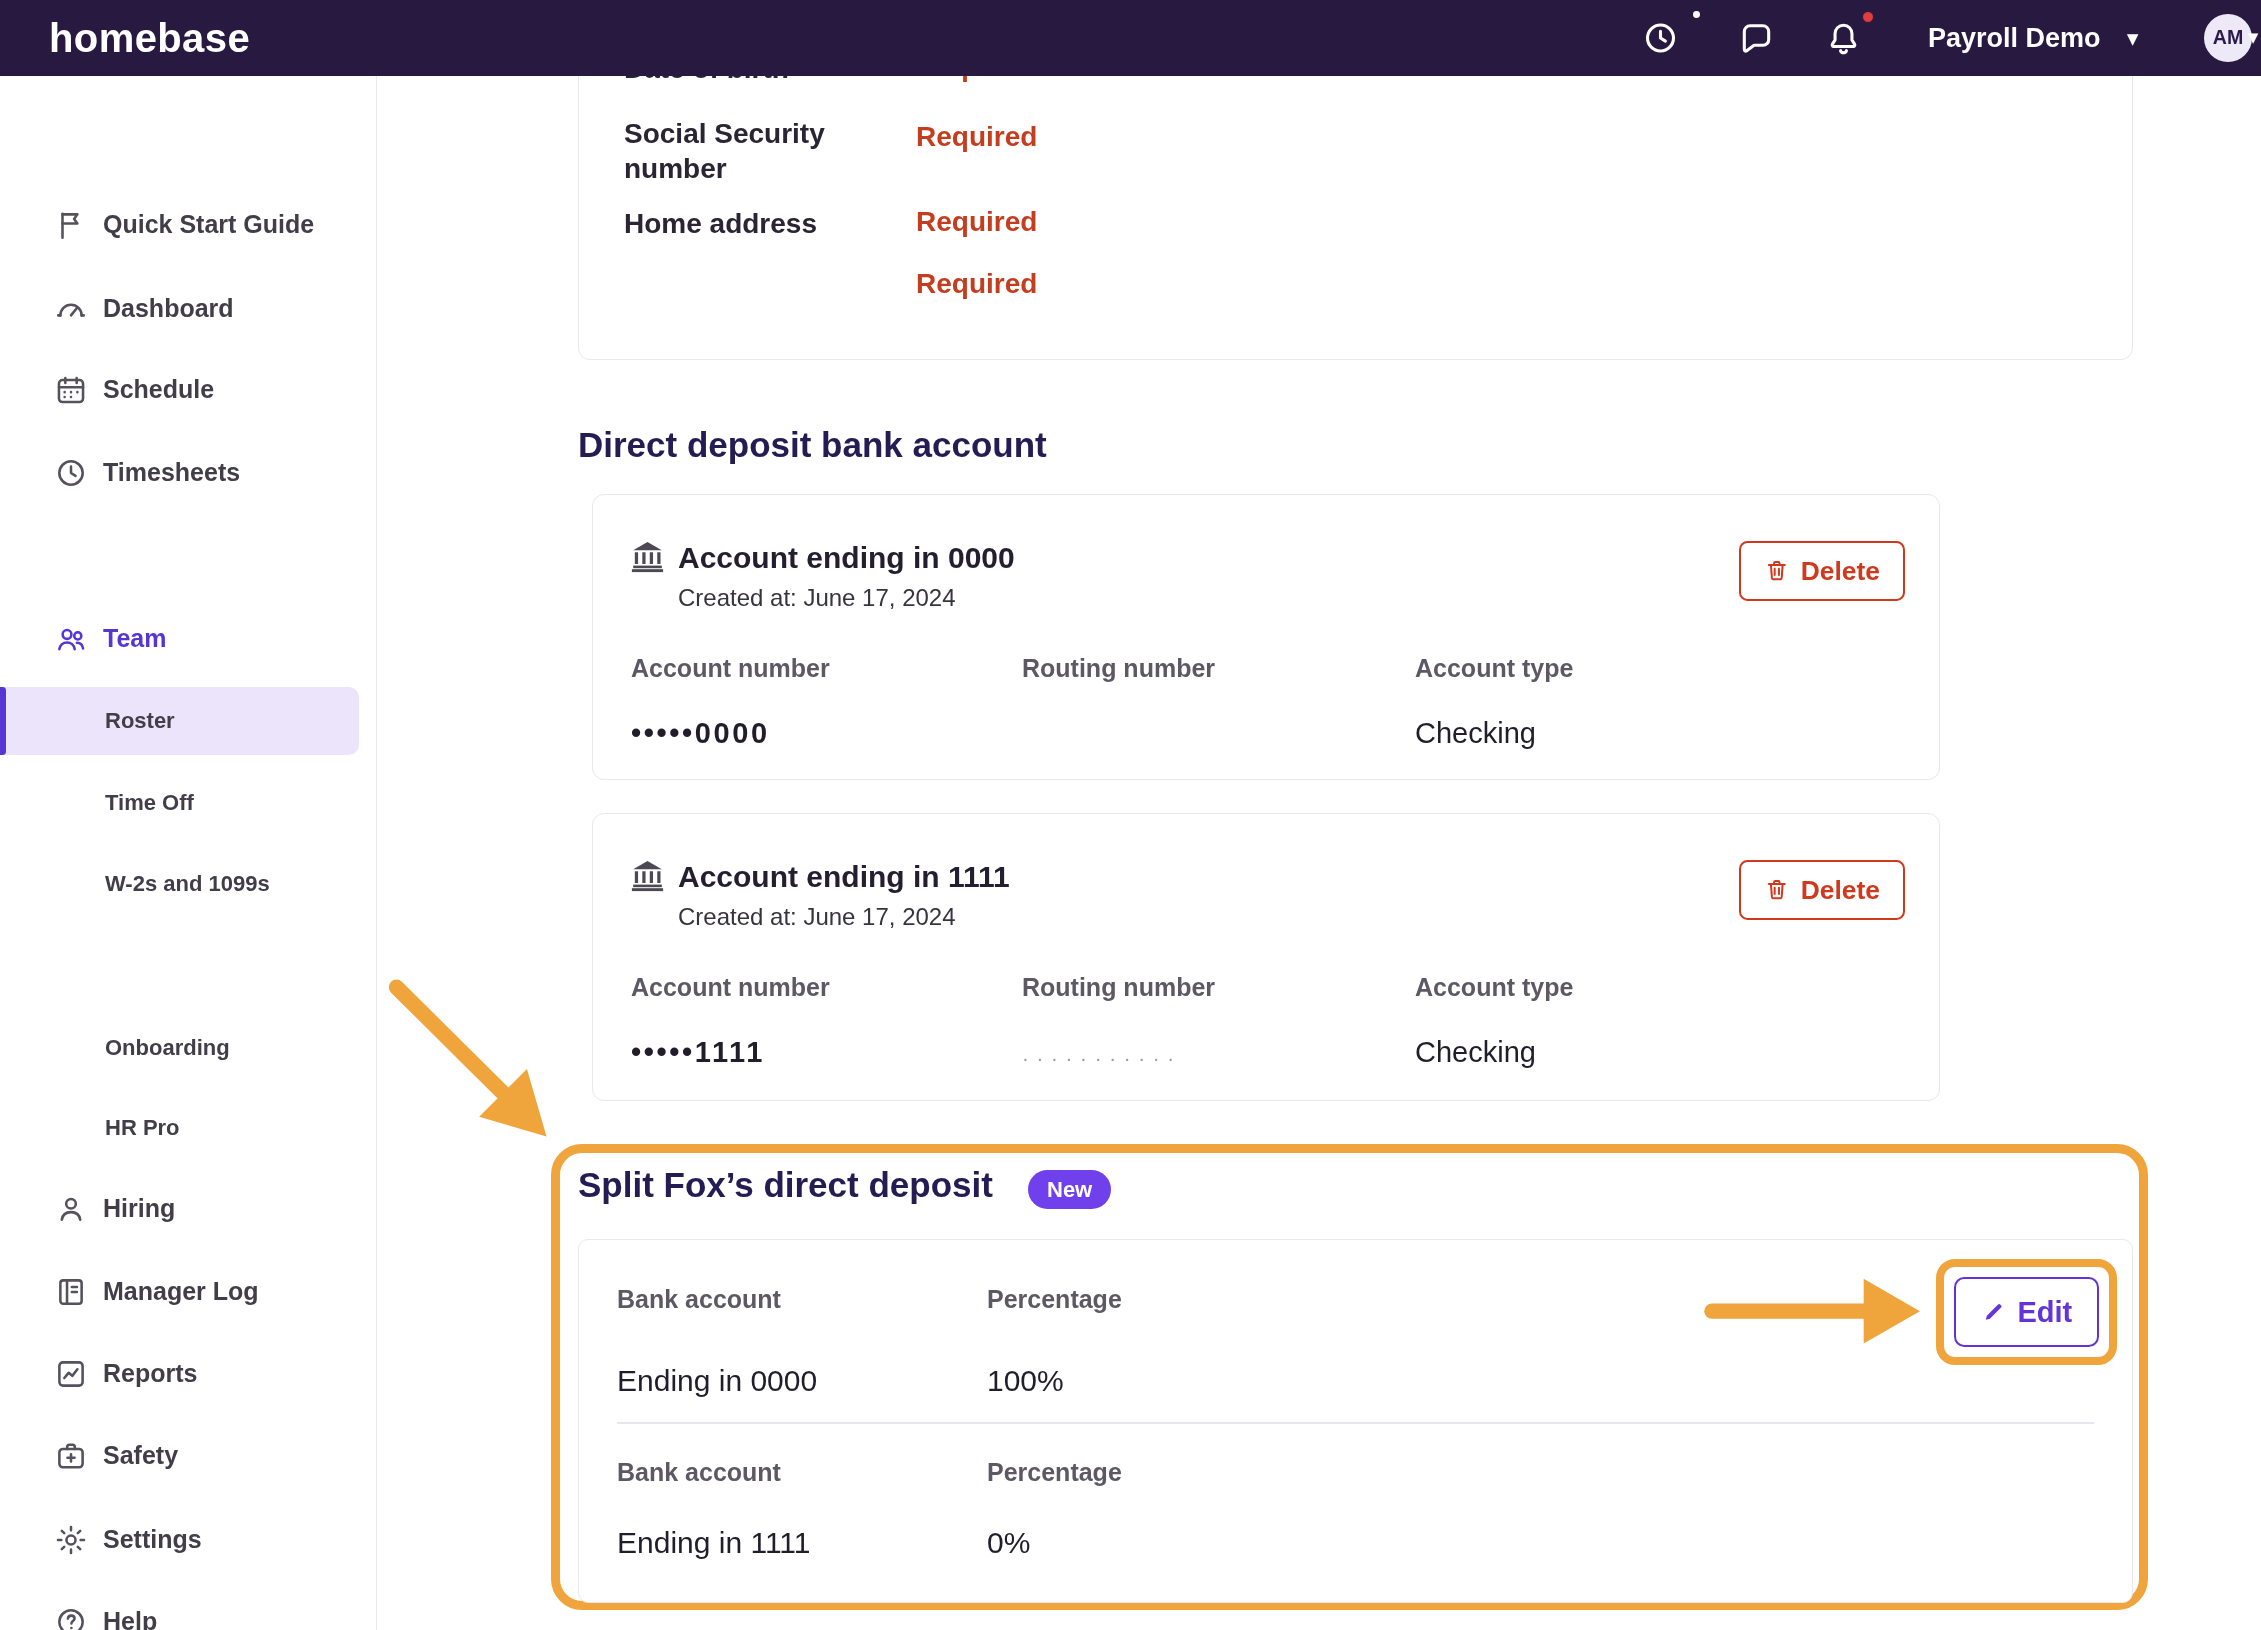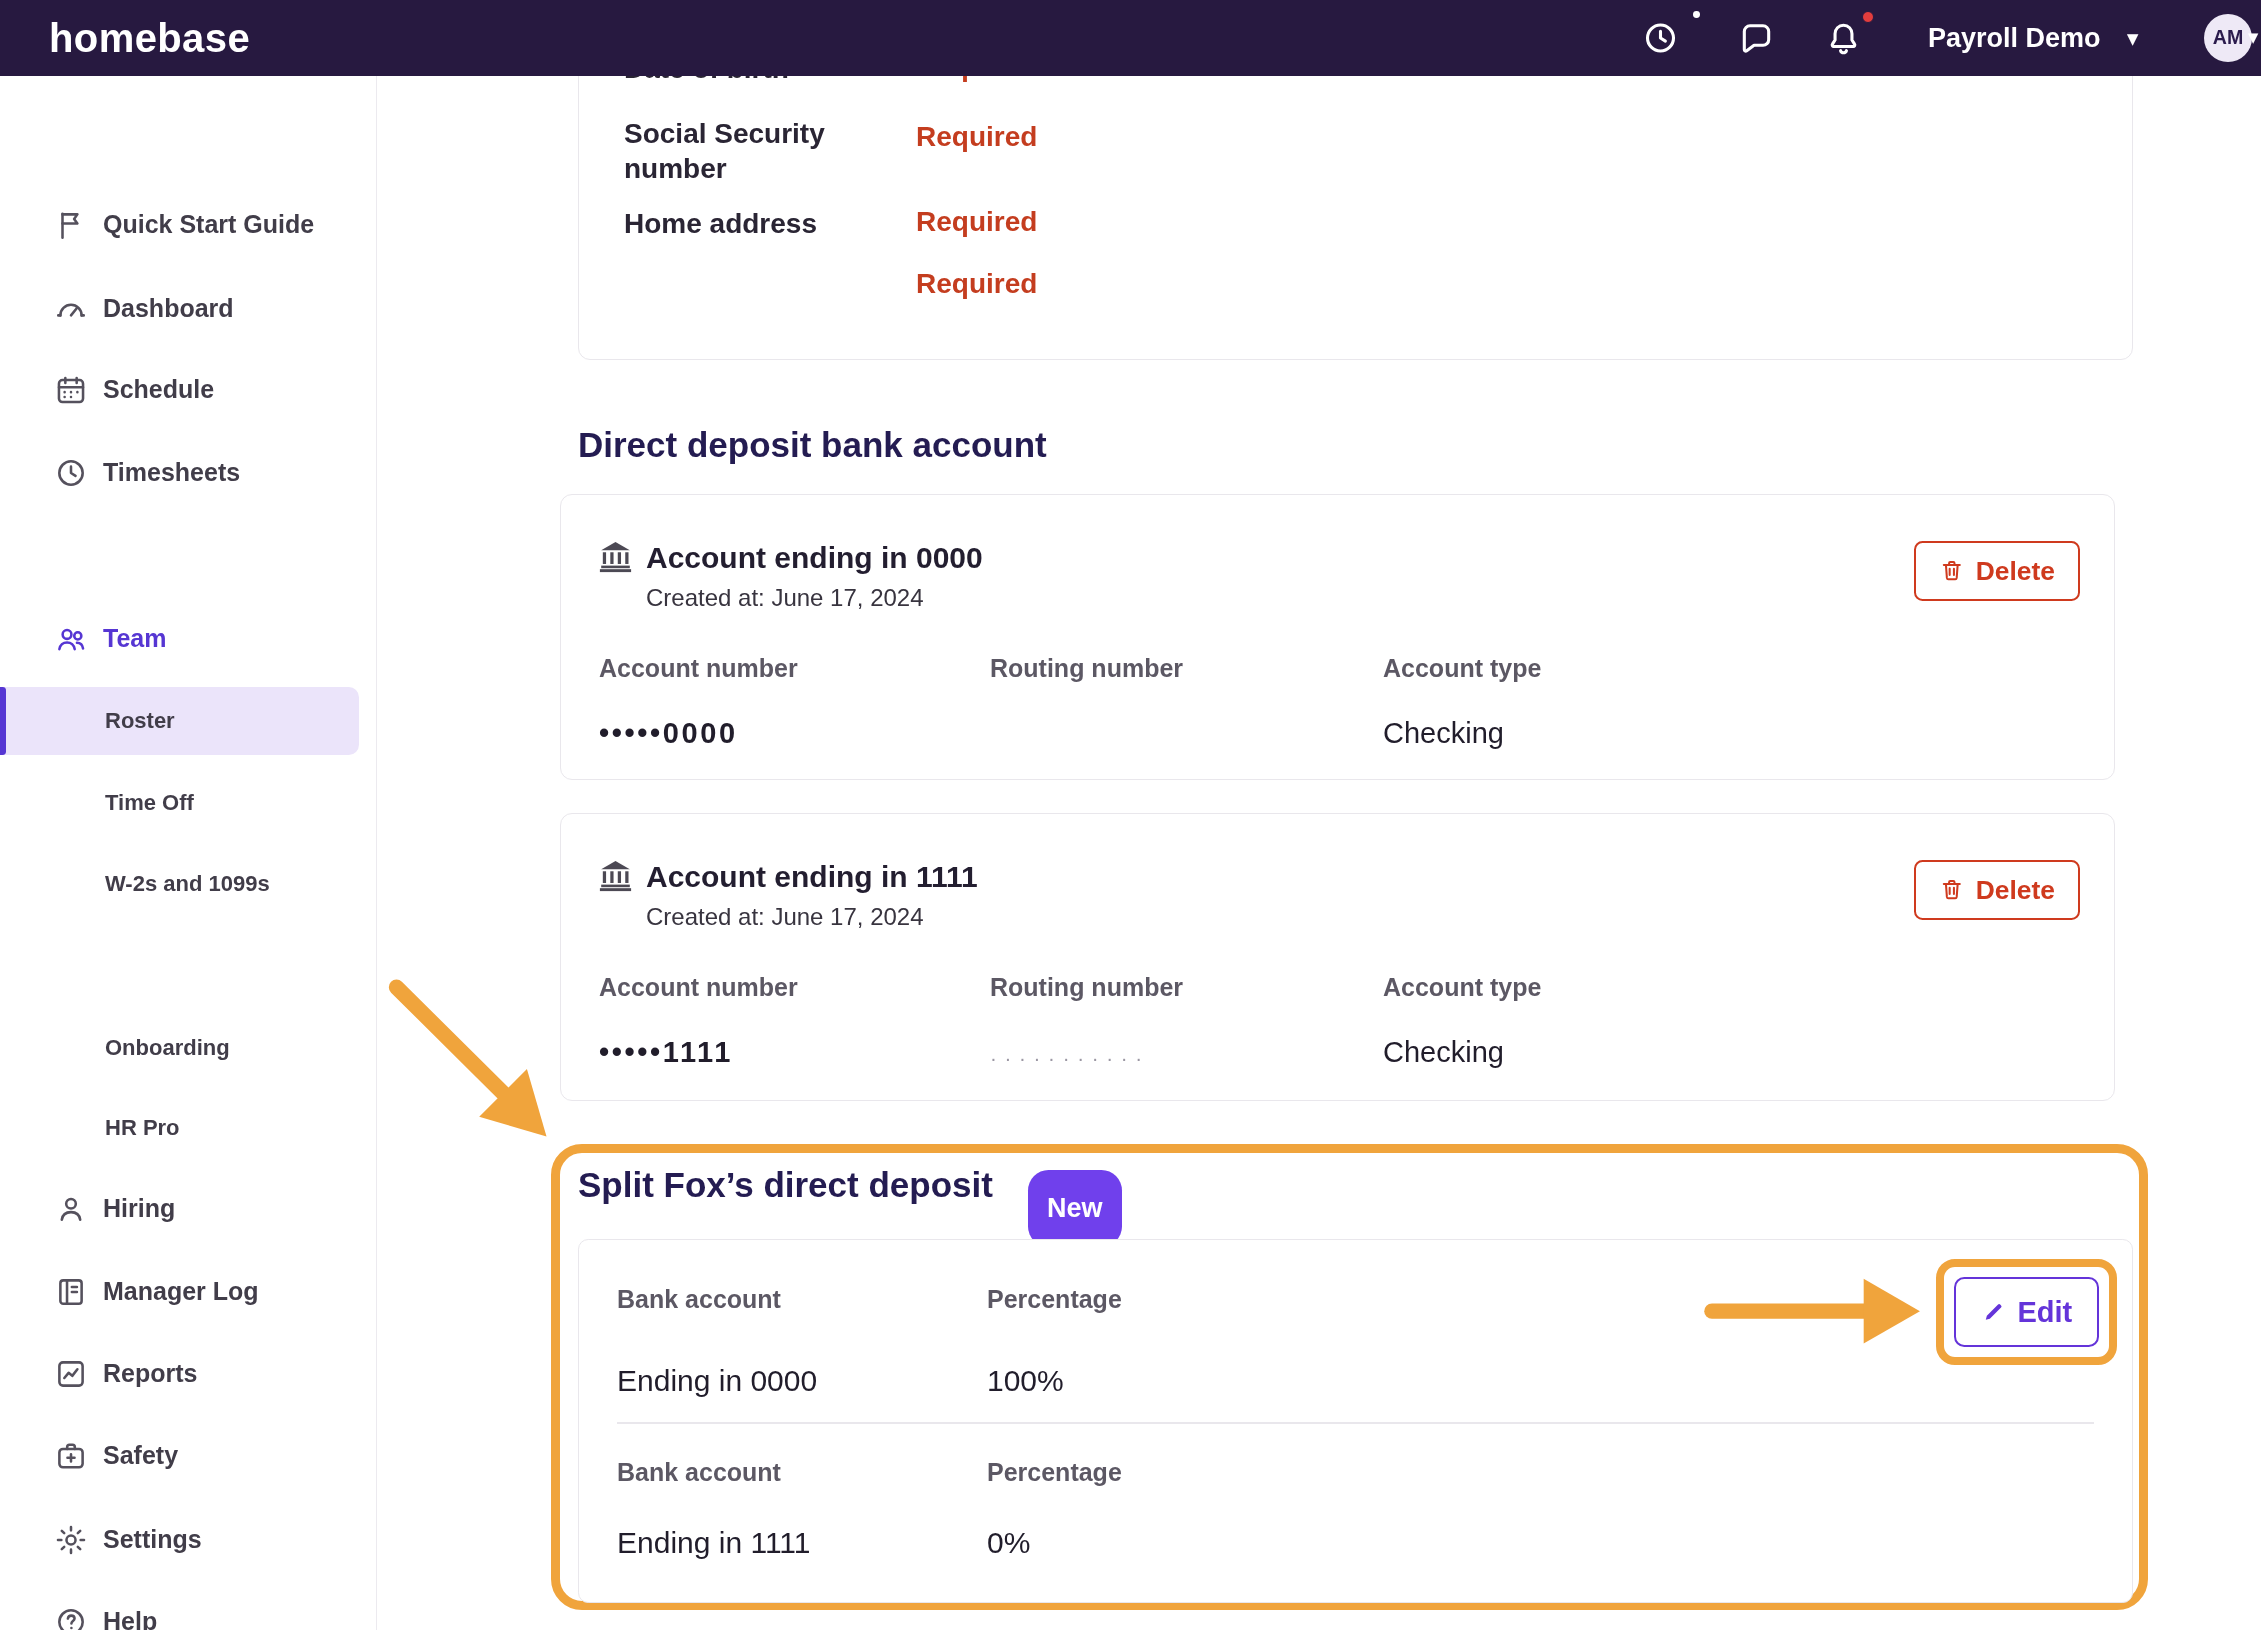--- a/index.html
+++ b/index.html
@@ -44,42 +44,42 @@
 
   
   .req-card{left:202px;top:-213px;width:1555px;height:573px;}
   .req-label{position:absolute;left:45px;width:230px;font-size:28px;font-weight:700;
              color:#2a2534;line-height:35px;}
   .req-value{position:absolute;left:337px;font-size:28px;font-weight:700;color:#c43d1f;}
 
   .section-title{position:absolute;left:202px;font-size:35px;font-weight:700;color:#241c52;margin:0;}
 
   
-  .acct-card{left:184px;width:1555px;}
+  .acct-card{left:216px;width:1348px;}
   .bank-icon{position:absolute;left:35px;top:42px;width:39px;height:39px;color:#4c4954;}
   .bank-icon svg{width:100%;height:100%;}
   .acct-title{position:absolute;left:85px;top:46px;margin:0;font-size:30px;font-weight:700;color:#231e30;}
   .acct-created{position:absolute;left:85px;top:89px;font-size:24px;color:#38343f;}
   .delete-btn{position:absolute;right:34px;top:46px;height:60px;display:flex;align-items:center;gap:11px;
               padding:0 23px;border:2.6px solid #cf3a1e;border-radius:8.5px;background:#fff;
               color:#cf3a1e;font-size:26.4px;font-weight:700;font-family:inherit;cursor:pointer;}
   .btn-icon{width:25.6px;height:25.6px;display:inline-flex;}
   .btn-icon svg{width:100%;height:100%;}
   .col-label{position:absolute;top:159px;font-size:25px;font-weight:600;color:#5c5864;}
   .col-value{position:absolute;top:222px;font-size:29px;font-weight:500;color:#211d2b;}
   .c1{left:38px;} .c2{left:429px;} .c3{left:822px;}
   .acct-num{letter-spacing:2.6px;font-weight:600;}
   .masked{top:232px;font-size:20.5px;color:#9b97a3;letter-spacing:7.7px;font-weight:400;}
 
   
   .split-box{position:absolute;left:175px;top:1144px;width:1597px;height:466px;
              border:9.4px solid #f0a43c;border-radius:31px;box-sizing:border-box;}
   .split-title{position:absolute;left:202px;top:1165px;margin:0;font-size:35px;font-weight:700;color:#241c52;}
-  .new-badge{position:absolute;left:652px;top:1170px;height:45px;padding:16px 19px;border-radius:20.5px;
-             background:#7040ec;color:#fff;font-size:27px;font-weight:700;
+  .new-badge{position:absolute;left:652px;top:1170px;height:39px;padding:0 19px;border-radius:20.5px;
+             background:#7040ec;color:#fff;font-size:22px;font-weight:700;
              display:inline-flex;align-items:center;}
   .split-card{left:202px;top:1239px;width:1555px;height:364px;border-radius:10.2px;}
   .sp-label{position:absolute;font-size:25px;font-weight:600;color:#5c5864;}
   .sp-value{position:absolute;font-size:30px;font-weight:500;color:#211d2b;}
   .r1l{top:45px;} .r1v{top:124px;} .r2l{top:218px;} .r2v{top:286px;}
   .divider{position:absolute;left:38px;right:38px;top:182px;height:1.7px;background:#e9e7ec;}
   .edit-glow{position:absolute;left:1357px;top:19px;width:181px;height:106px;border:8.5px solid #f0a43c;
              border-radius:19px;box-sizing:border-box;display:flex;align-items:center;justify-content:center;}
   .edit-btn{width:145px;height:70px;border:2.6px solid #6434d9;border-radius:10.2px;background:#fff;
             color:#6434d9;font-size:29px;font-weight:700;font-family:inherit;cursor:pointer;

